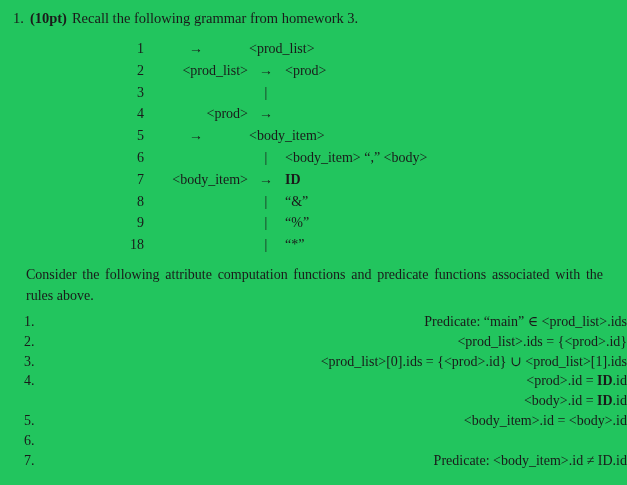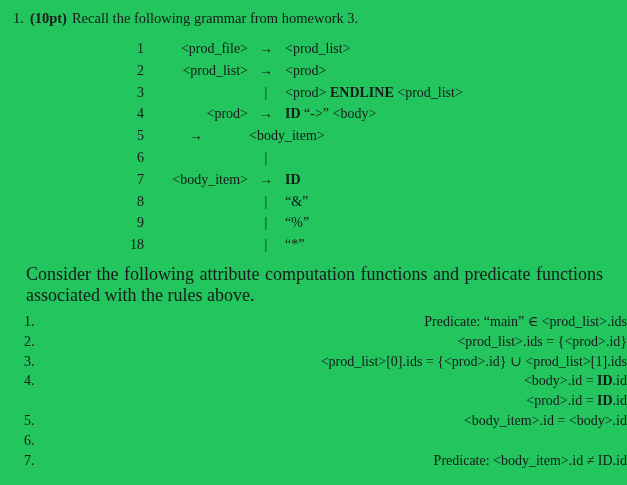--- a/index.html
+++ b/index.html
@@ -20,72 +20,70 @@
 
   
   .grammar { margin: 11px 0 0 118px; font-size: 14px; }
   .g-row { display: grid; grid-template-columns: 26px 104px 36px auto; height: 21.8px; line-height: 21.8px; }
   .g-num { text-align: right; }
   .g-lhs { text-align: right; white-space: pre; }
   .g-op  { text-align: center; }
   .g-rhs { text-align: left; white-space: pre; padding-left: 1px; }
 
   
-  .intro { margin: 8px 0 0 26px; width: 577px; font-size: 18px; line-height: 21.5px; text-align: justify; }
+  .intro { margin: 8px 0 0 26px; width: 577px; font-size: 14px; line-height: 21.5px; text-align: justify; }
 
   
   .funcs { margin: 5px 0 0 24px; font-size: 14px; }
   .f-item { display: flex; }
   .f-num { flex: 0 0 18px; line-height: 19.8px; }
   .f-body { flex: 1 1 auto; }
   .f-line { line-height: 19.8px; white-space: pre; text-align: right; }
 </style>
 </head>
 <body>
 
 <div class="page">
 
   <div class="title-line">
     <span class="title-num">1.</span><span class="title-pts">(10pt)</span><span>Recall the following grammar from homework 3.</span>
   </div>
 
   <div class="grammar" id="grammar">
       <div class="g-row">
         <span class="g-num">1</span>
-        <span class="g-lhs">&lt;prod_file&gt;</span>
         <span class="g-op">→</span>
         <span class="g-rhs"><span>&lt;prod_list&gt;</span></span>
       </div>
       <div class="g-row">
         <span class="g-num">2</span>
         <span class="g-lhs">&lt;prod_list&gt;</span>
         <span class="g-op">→</span>
         <span class="g-rhs"><span>&lt;prod&gt;</span></span>
       </div>
       <div class="g-row">
         <span class="g-num">3</span>
         <span class="g-lhs"></span>
         <span class="g-op">|</span>
-        <span class="g-rhs"><span>&lt;prod&gt; </span><span class="b">ENDLINE</span><span> &lt;prod_list&gt;</span></span>
       </div>
       <div class="g-row">
         <span class="g-num">4</span>
         <span class="g-lhs">&lt;prod&gt;</span>
         <span class="g-op">→</span>
-        <span class="g-rhs"><span class="b">ID</span><span> “-&gt;” &lt;body&gt;</span></span>
       </div>
       <div class="g-row">
         <span class="g-num">5</span>
         <span class="g-op">→</span>
         <span class="g-rhs"><span>&lt;body_item&gt;</span></span>
       </div>
       <div class="g-row">
         <span class="g-num">6</span>
         <span class="g-lhs"></span>
         <span class="g-op">|</span>
+        <span class="g-rhs"><span>&lt;body_item&gt; “,” &lt;body&gt;</span></span>
       </div>
       <div class="g-row">
         <span class="g-num">7</span>
         <span class="g-lhs">&lt;body_item&gt;</span>
         <span class="g-op">→</span>
         <span class="g-rhs"><span class="b">ID</span></span>
       </div>
       <div class="g-row">
         <span class="g-num">8</span>
         <span class="g-lhs"></span>
@@ -123,22 +121,22 @@
       </div>
       <div class="f-item">
         <span class="f-num">3.</span>
         <div class="f-body">
           <div class="f-line"><span>&lt;prod_list&gt;[0].ids = {&lt;prod&gt;.id} ∪ &lt;prod_list&gt;[1].ids</span></div>
         </div>
       </div>
       <div class="f-item">
         <span class="f-num">4.</span>
         <div class="f-body">
+          <div class="f-line"><span>&lt;prod&gt;.id = </span><span class="b">ID</span><span>.id</span></div>
           <div class="f-line"><span>&lt;body&gt;.id = </span><span class="b">ID</span><span>.id</span></div>
-          <div class="f-line"><span>&lt;prod&gt;.id = </span><span class="b">ID</span><span>.id</span></div>
         </div>
       </div>
       <div class="f-item">
         <span class="f-num">5.</span>
         <div class="f-body">
           <div class="f-line"><span>&lt;body_item&gt;.id = &lt;body&gt;.id</span></div>
         </div>
       </div>
       <div class="f-item">
         <span class="f-num">6.</span>

